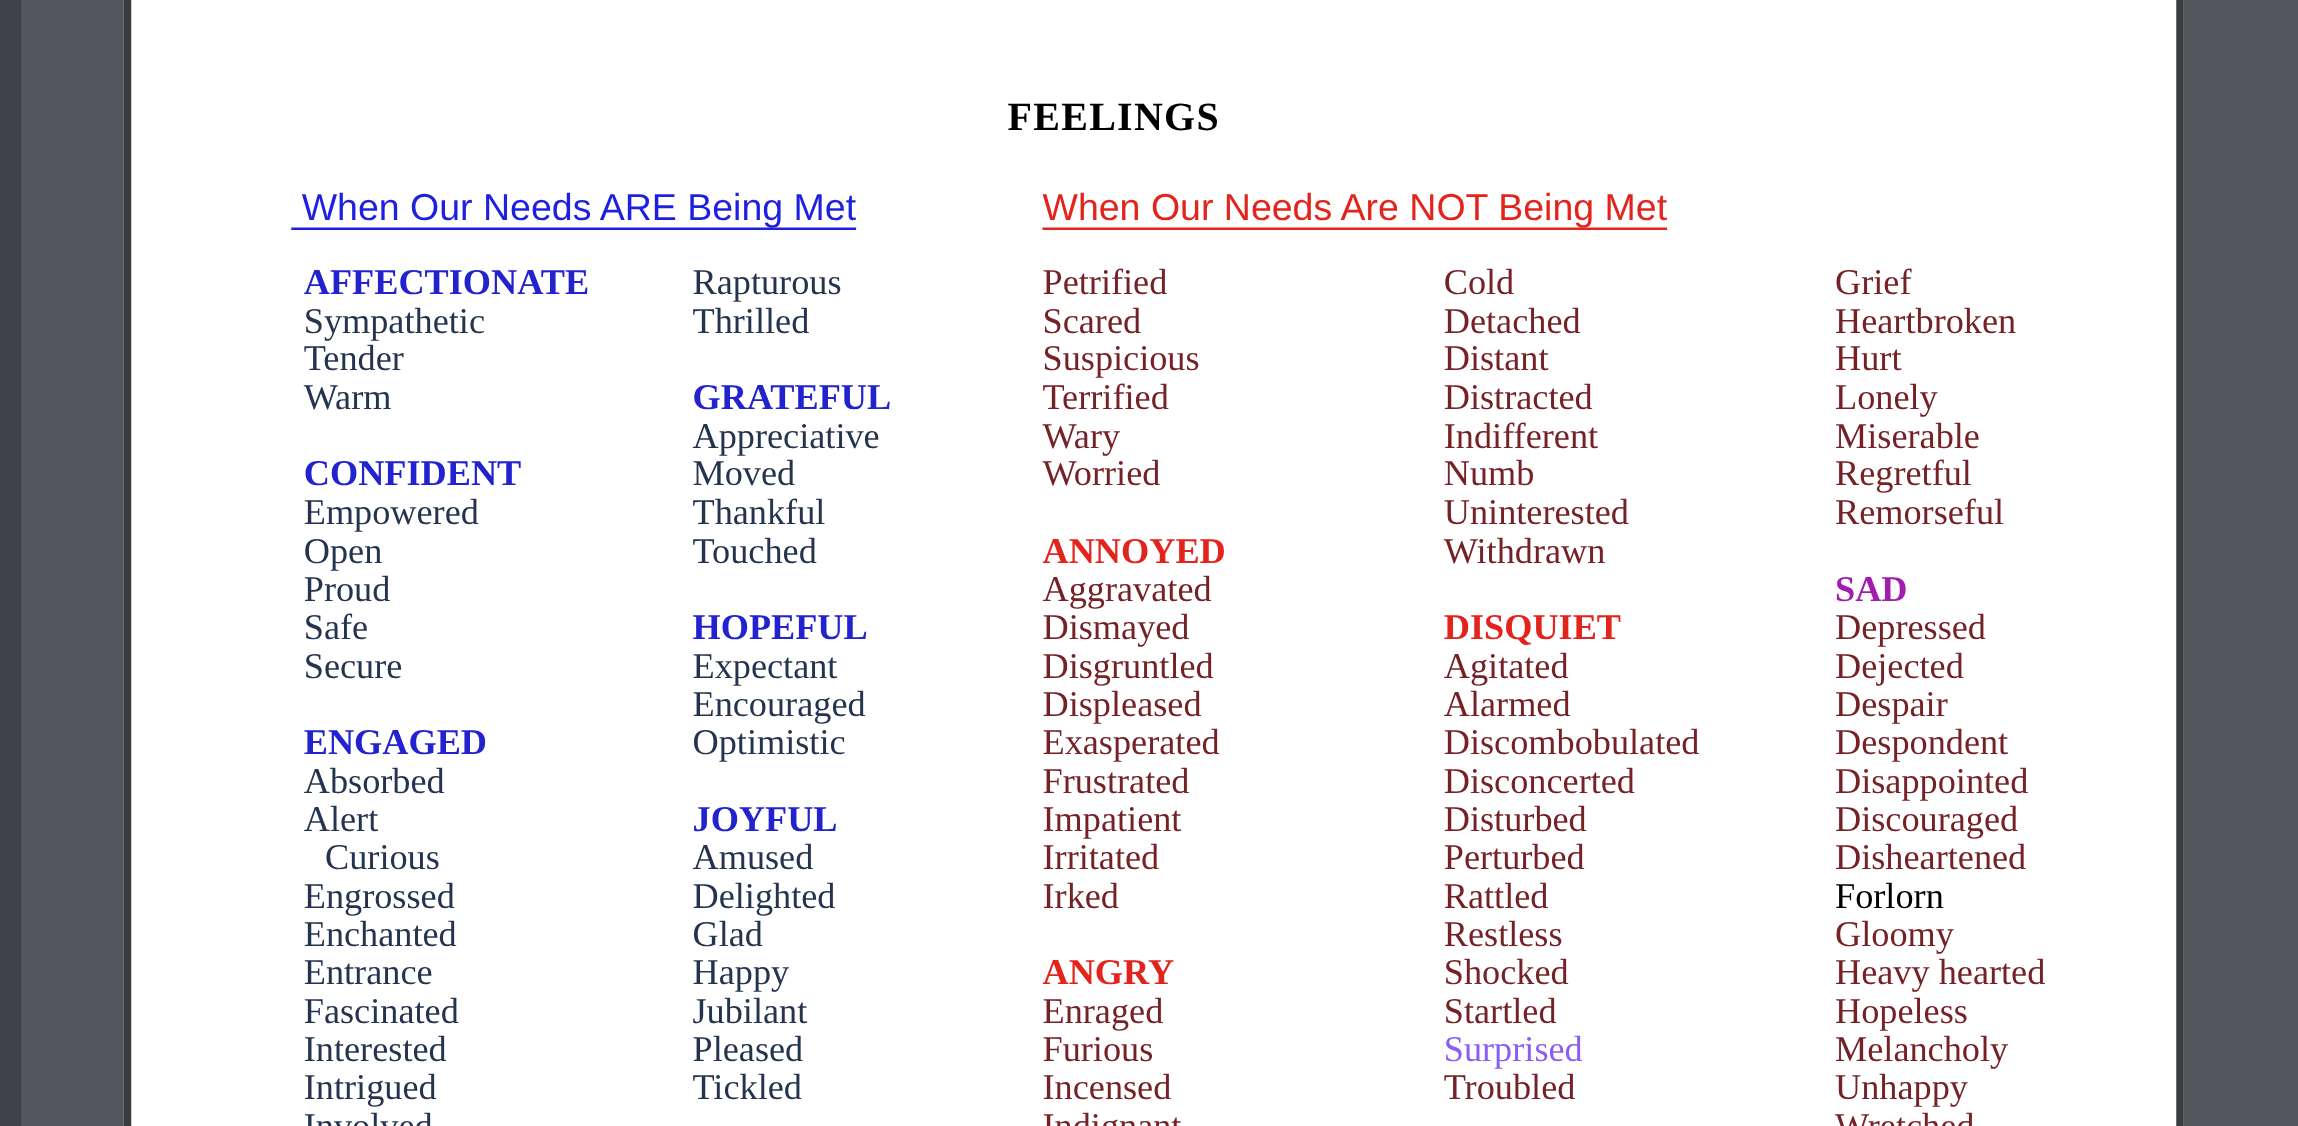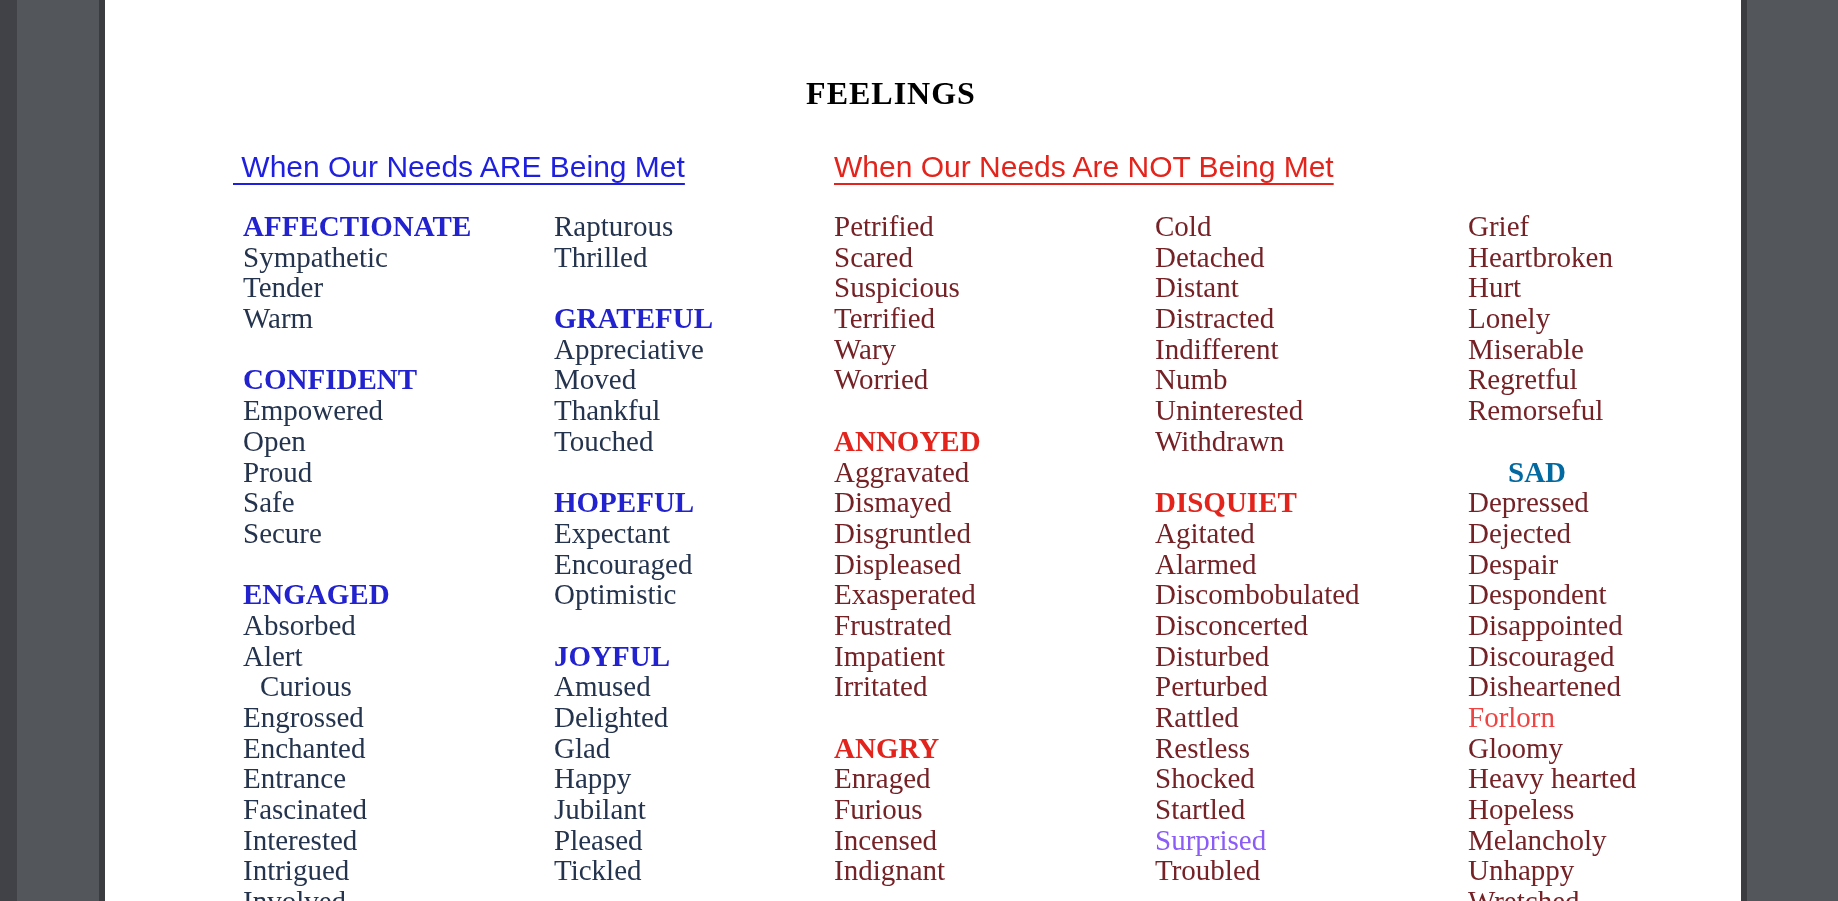--- a/index.html
+++ b/index.html
@@ -122,20 +122,21 @@
         <div class="row" style="color: rgb(117, 34, 39);">&nbsp;</div>
         <div class="row hdr" style="color: rgb(227, 36, 28);">ANNOYED</div>
         <div class="row" style="color: rgb(117, 34, 39);">Aggravated</div>
         <div class="row" style="color: rgb(117, 34, 39);">Dismayed</div>
         <div class="row" style="color: rgb(117, 34, 39);">Disgruntled</div>
         <div class="row" style="color: rgb(117, 34, 39);">Displeased</div>
         <div class="row" style="color: rgb(117, 34, 39);">Exasperated</div>
         <div class="row" style="color: rgb(117, 34, 39);">Frustrated</div>
         <div class="row" style="color: rgb(117, 34, 39);">Impatient</div>
         <div class="row" style="color: rgb(117, 34, 39);">Irritated</div>
+        <div class="row" style="color: rgb(117, 34, 39);">Irked</div>
         <div class="row" style="color: rgb(117, 34, 39);">&nbsp;</div>
         <div class="row hdr" style="color: rgb(227, 36, 28);">ANGRY</div>
         <div class="row" style="color: rgb(117, 34, 39);">Enraged</div>
         <div class="row" style="color: rgb(117, 34, 39);">Furious</div>
         <div class="row" style="color: rgb(117, 34, 39);">Incensed</div>
         <div class="row" style="color: rgb(117, 34, 39);">Indignant</div>
       </div>
     <div class="col col-3">
         <div class="row" style="color: rgb(117, 34, 39);">Cold</div>
         <div class="row" style="color: rgb(117, 34, 39);">Detached</div>
@@ -162,29 +163,29 @@
       </div>
     <div class="col col-4">
         <div class="row" style="color: rgb(117, 34, 39);">Grief</div>
         <div class="row" style="color: rgb(117, 34, 39);">Heartbroken</div>
         <div class="row" style="color: rgb(117, 34, 39);">Hurt</div>
         <div class="row" style="color: rgb(117, 34, 39);">Lonely</div>
         <div class="row" style="color: rgb(117, 34, 39);">Miserable</div>
         <div class="row" style="color: rgb(117, 34, 39);">Regretful</div>
         <div class="row" style="color: rgb(117, 34, 39);">Remorseful</div>
         <div class="row" style="color: rgb(117, 34, 39);">&nbsp;</div>
-        <div class="row hdr" style="color: #0369a1; margin-left: 40px;">SAD</div>
+        <div class="row hdr" style="color: #a21caf;">SAD</div>
         <div class="row" style="color: rgb(117, 34, 39);">Depressed</div>
         <div class="row" style="color: rgb(117, 34, 39);">Dejected</div>
         <div class="row" style="color: rgb(117, 34, 39);">Despair</div>
         <div class="row" style="color: rgb(117, 34, 39);">Despondent</div>
         <div class="row" style="color: rgb(117, 34, 39);">Disappointed</div>
         <div class="row" style="color: rgb(117, 34, 39);">Discouraged</div>
         <div class="row" style="color: rgb(117, 34, 39);">Disheartened</div>
-        <div class="row" style="color: #ef4444;">Forlorn</div>
+        <div class="row" style="color: #000000;">Forlorn</div>
         <div class="row" style="color: rgb(117, 34, 39);">Gloomy</div>
         <div class="row" style="color: rgb(117, 34, 39);">Heavy hearted</div>
         <div class="row" style="color: rgb(117, 34, 39);">Hopeless</div>
         <div class="row" style="color: rgb(117, 34, 39);">Melancholy</div>
         <div class="row" style="color: rgb(117, 34, 39);">Unhappy</div>
         <div class="row" style="color: rgb(117, 34, 39);">Wretched</div>
       </div>
   </div>
 </div>
 

